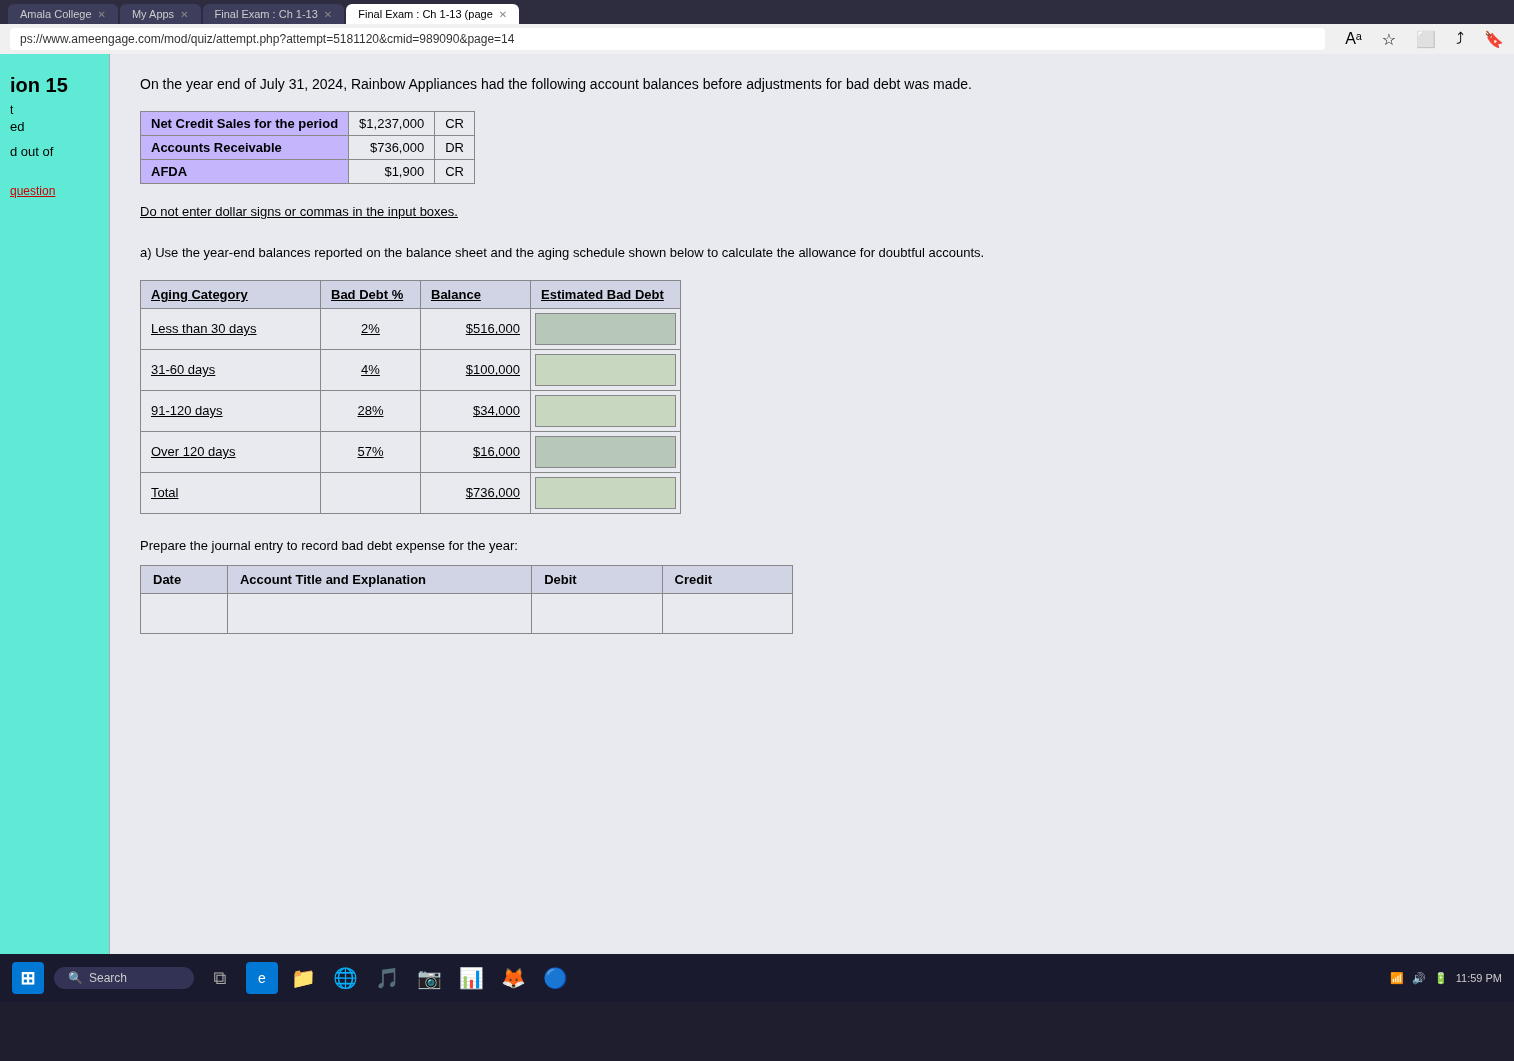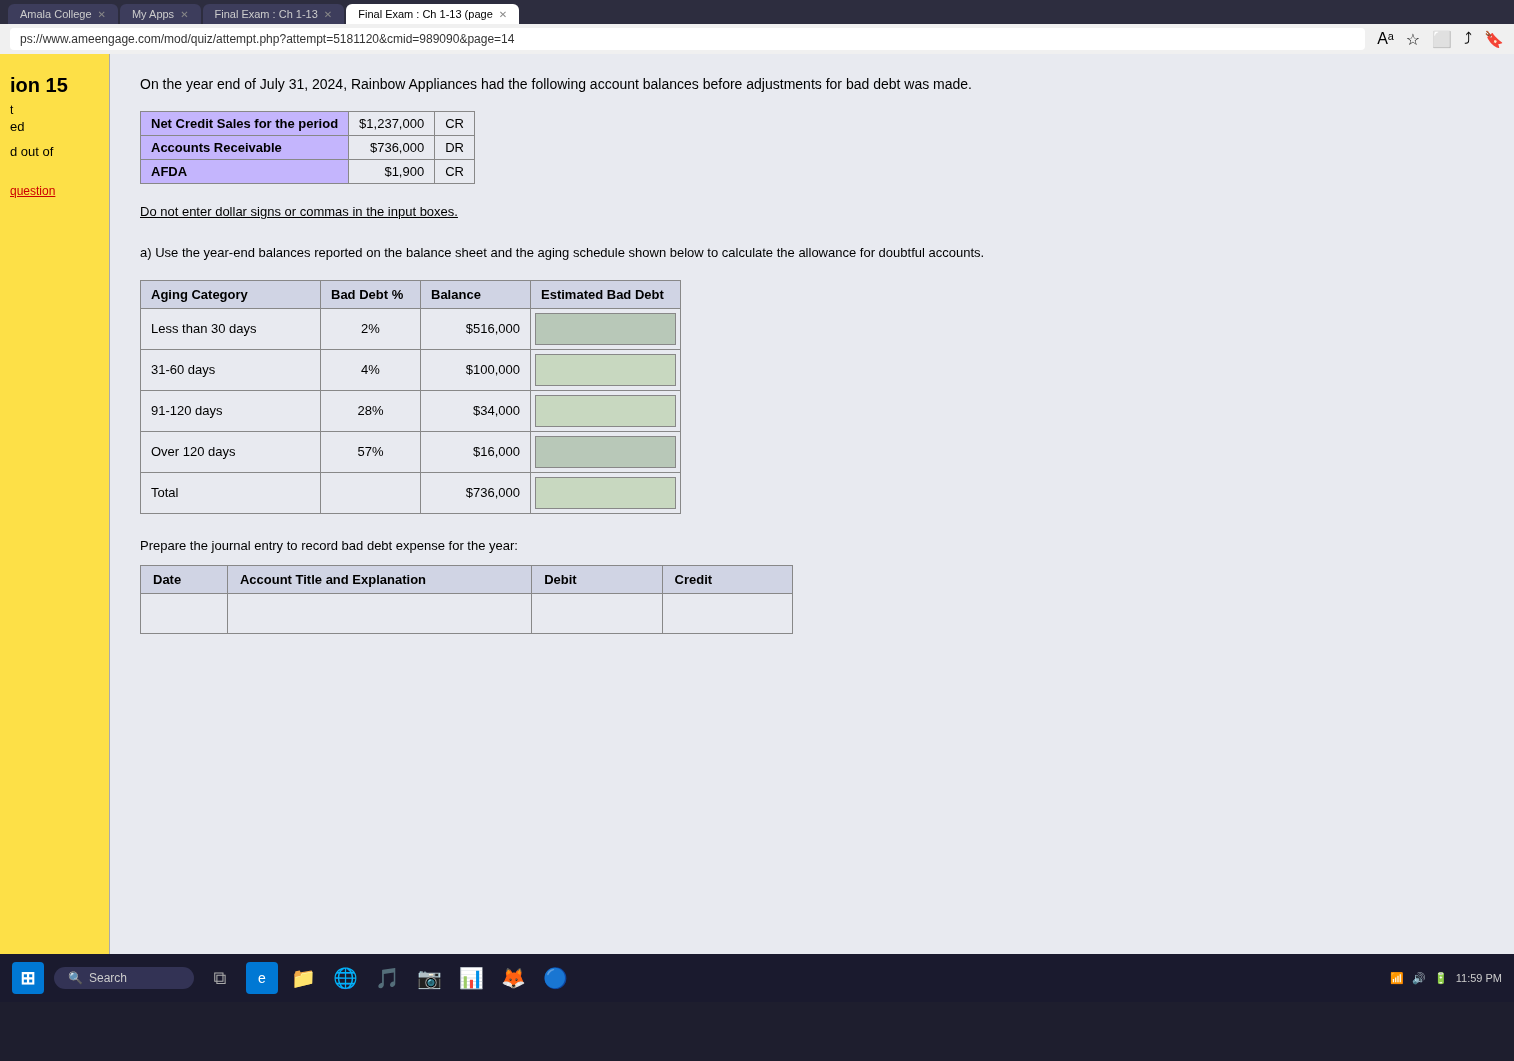--- a/index.html
+++ b/index.html
@@ -45,33 +45,33 @@
       flex: 1;
       white-space: nowrap;
       overflow: hidden;
       text-overflow: ellipsis;
     }
     .browser-toolbar {
       background: #f0f0f0;
       padding: 4px 10px;
       display: flex;
       align-items: center;
-      gap: 12px;
+      gap: 20px;
     }
 
     
     .content-area {
       background: #d0d8e8;
       display: flex;
       min-height: 900px;
     }
 
     
     .sidebar {
-      background: #fde047;
+      background: #5eead4;
       width: 110px;
       padding: 20px 10px;
       font-size: 13px;
       color: #000;
       border-right: 1px solid #aaa;
     }
     .sidebar .question-num {
       font-size: 20px;
       font-weight: bold;
       margin-bottom: 6px;
@@ -133,20 +133,21 @@
       margin-bottom: 16px;
       line-height: 1.6;
     }
 
     
     .aging-table {
       border-collapse: collapse;
       margin-bottom: 24px;
       font-size: 13px;
       background: #3b82f6;
+      text-decoration: underline;
     }
     .aging-table th {
       border: 1px solid #888;
       padding: 6px 10px;
       background: #d0d4e4;
       font-weight: bold;
       text-align: left;
     }
     .aging-table td {
       border: 1px solid #888;

